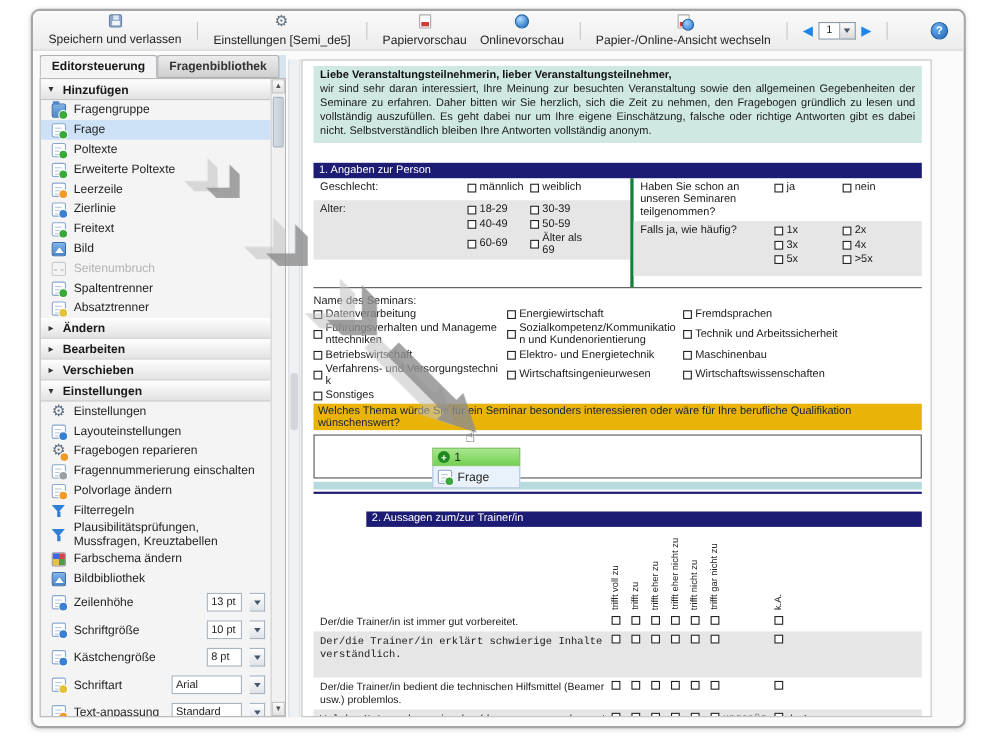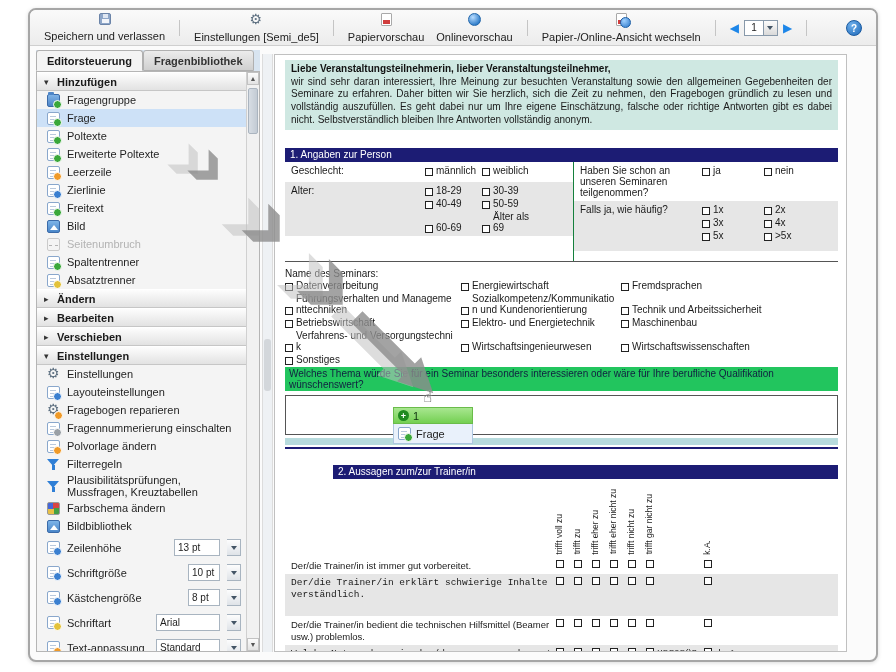--- a/index.html
+++ b/index.html
@@ -93,37 +93,37 @@
   .content { position:absolute; left:244px; top:44px; width:573px; bottom:8px; background:#fff; border:1px solid #c0c0c0;
              padding:5px 8px 0 10px; overflow:hidden; color:#1a1a1a; }
   .intro { background:#cfe8e2; padding:3px 6px; font-size:10px; line-height:12.7px; }
   .intro-title { font-weight:bold; color:#111; }
   .intro-body { text-align:justify; }
   .secbar { margin-top:18px; background:#1c1c74; color:#fff; font-size:10px; padding:1px 5px; height:14px; }
   .secbar.s2 { margin-top:16px;margin-left:48px; }
 
   .ptable { display:flex; border-bottom:1px solid #555; }
   .pcol.pleft { width:288px; }
-  .pcol.pright { flex:1; border-left:1px solid #15803d; }
+  .pcol.pright { flex:1; border-left:3px solid #15803d; }
   .prow { display:flex; padding:3px 0 3px 6px; font-size:10px; min-height:20px; align-items:flex-start; }
   .prow.gray { background:#e6e6e6; min-height:50px; }
   .prow.spacer { min-height:10px; padding:0; }
   .plabel { flex:0 0 134px; }
   .plabel.wlab { flex:0 0 122px; padding-right:4px; }
   .opts { display:grid; grid-template-columns:repeat(2, var(--cw)); row-gap:2px; }
   .w57 { --cw:57px; } .w62 { --cw:62px; }
-  .opt { display:flex; align-items:flex-end; gap:3px; }
+  .opt { display:flex; align-items:center; gap:3px; }
   .cb { width:8px; height:8px; border:1px solid #222; background:#fff; flex:none; margin-top:1px; display:inline-block; }
   .olbl { line-height:11px; }
 
   .semlabel { margin-top:6px; font-size:10px; }
   .semgrid { display:grid; grid-template-columns:172px 156px 215px; column-gap:4px; row-gap:2px; font-size:10px; margin-top:1px; }
   .semgrid .olbl { word-break:break-all; }
 
-  .topicbar { margin-top:2px; background:#22c55e; color:#102040; font-size:10px; padding:1px 4px; min-height:14px; }
+  .topicbar { margin-top:2px; background:#eab308; color:#102040; font-size:10px; padding:1px 4px; min-height:14px; }
   .bigbox { margin-top:4px; height:40px; border:1px solid #555; background:#fff; }
   .tealstrip { margin-top:3px; height:7px; background:#b7dbdd; }
   .navyline { margin-top:2px; height:2px; background:#1c1c74; }
 
   .mxhead { position:relative; height:78px; }
   .mxh { position:absolute; bottom:2px; writing-mode:vertical-rl; transform:rotate(180deg); white-space:nowrap;
          font-size:8.5px; line-height:10px; color:#222; }
   .mxrow { position:relative; padding:3px 0 3px 6px; font-size:9.5px; min-height:16px; }
   .mxrow.gray { background:#e6e6e6;font-family:Liberation Mono, monospace; }
   .mxlabel { width:262px; line-height:11.5px; }
@@ -291,21 +291,21 @@
             <span class="ic palette"></span>
             <span class="slbl">Farbschema ändern</span>
           </div>
           <div class="sitem">
             <span class="ic img"></span>
             <span class="slbl">Bildbibliothek</span>
           </div>
           <div class="sitem vrow">
             <span class="ic doc b-blue"></span>
             <span class="slbl">Zeilenhöhe</span>
-            <span class="sval" style="width: 46px;">13 pt</span>
+            <span class="sval" style="width: 32px;">13 pt</span>
             <span class="sdrop"></span>
           </div>
           <div class="sitem vrow">
             <span class="ic doc b-blue"></span>
             <span class="slbl">Schriftgröße</span>
             <span class="sval" style="width: 32px;">10 pt</span>
             <span class="sdrop"></span>
           </div>
           <div class="sitem vrow">
             <span class="ic doc b-blue"></span>

